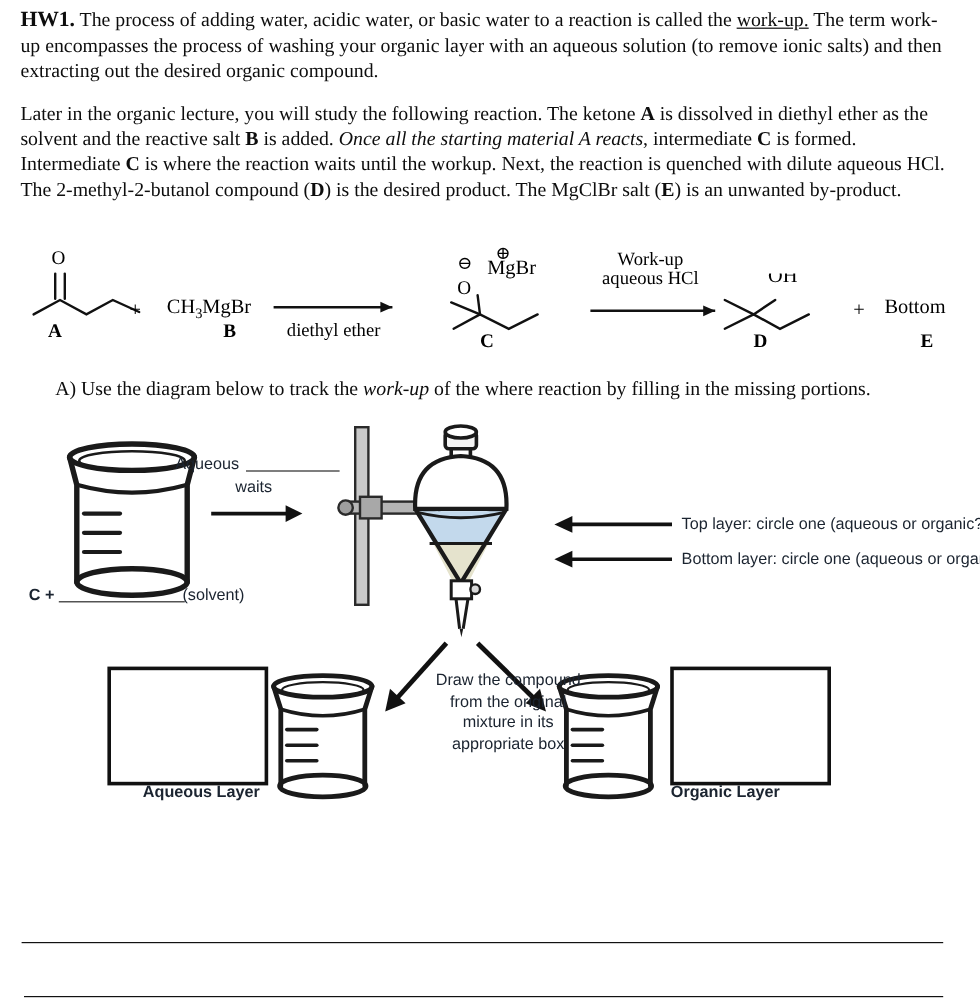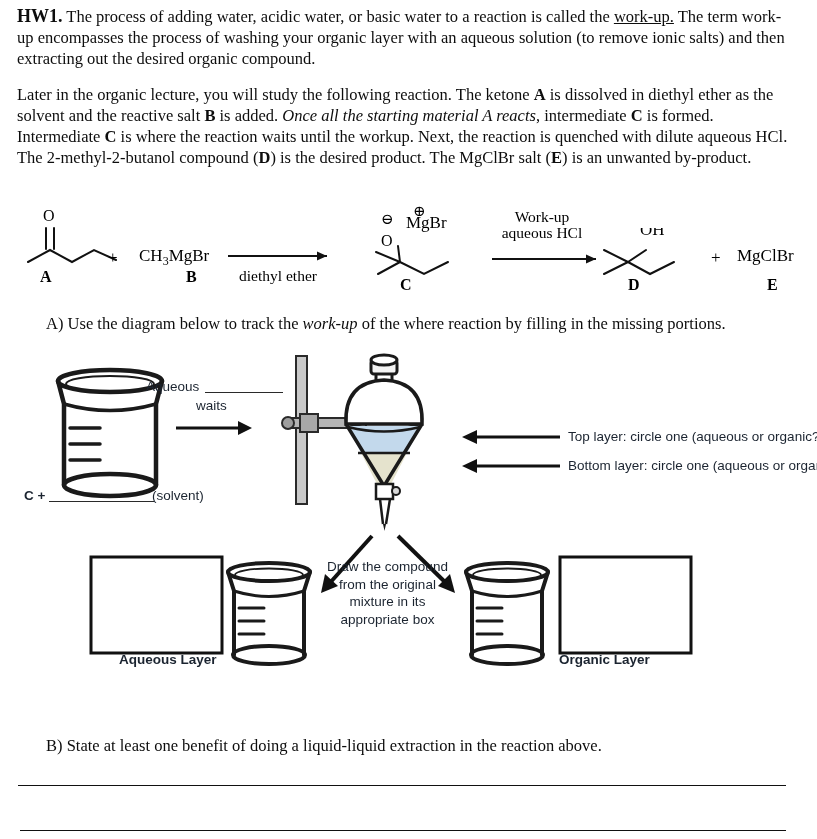--- a/index.html
+++ b/index.html
@@ -90,20 +90,21 @@
     white-space: nowrap;
   }
   .dlabel.b { font-weight: bold; }
   .dcenter {
     position: absolute;
     font-family: "Liberation Sans", "DejaVu Sans", sans-serif;
     font-size: 13.5px;
     color: #1b2430;
     text-align: center;
     line-height: 17.5px;
+    margin-left: 36px;
   }
 
   
   .answer-rule {
     position: absolute;
     height: 0;
     border-top: 1.6px solid #111;
   }
   #rule-1 { left: 18px; top: 785px; width: 768px; }
   #rule-2 { left: 20px; top: 830px; width: 766px; }
@@ -190,21 +191,21 @@
     <div class="cond" style="left:487px; top:9px; width:110px;">Work-up</div>
     <div class="cond" style="left:480px; top:25px; width:124px;">aqueous HCl</div>
 
     <div style="position:absolute; left:640px; top:28px; width:40px; height:13px; overflow:hidden;">
       <div class="formula" style="left:0px; top:-8px; font-size:17px;">OH</div>
     </div>
     <div class="cmplabel" style="left:628px; top:76px;">D</div>
 
     <div class="plus" style="left:711px; top:48px;">+</div>
 
-    <div class="formula" style="left:737px; top:46px;">MgClBr</div>
+    <div class="formula" style="left:737px; top:46px;">Bottom</div>
     <div class="cmplabel" style="left:767px; top:76px;">E</div>
   </div>
 
   <div class="prompt" id="prompt-a">
     <span class="hang">
       <span>A)</span>
       <span>Use the diagram below to track the </span><span class="ital">work-up</span><span> of the where reaction by filling in the missing portions.</span>
     </span>
   </div>
 
@@ -337,21 +338,17 @@
     <div class="dlabel" style="left:568px; top:429px;"><span class="b">Top layer</span><span>: circle one (aqueous or organic?)</span></div>
 
     <div class="dlabel" style="left:568px; top:458px;"><span class="b">Bottom layer</span><span>: circle one (aqueous or organic?)</span></div>
 
     <div class="dcenter" style="left:320px; top:558px; width:135px;">Draw the compound from the original mixture in its appropriate box</div>
 
     <div class="dlabel b" style="left:119px; top:652px;">Aqueous Layer</div>
     <div class="dlabel b" style="left:559px; top:652px;">Organic Layer</div>
   </div>
 
-  <div class="prompt" id="prompt-b">
-    <span>B)</span>
-    <span>State at least one benefit of doing a liquid-liquid extraction in the reaction above.</span>
-  </div>
 
   <div class="answer-rule" id="rule-1"></div>
   <div class="answer-rule" id="rule-2"></div>
 
 </div>
 
 </body></html>

